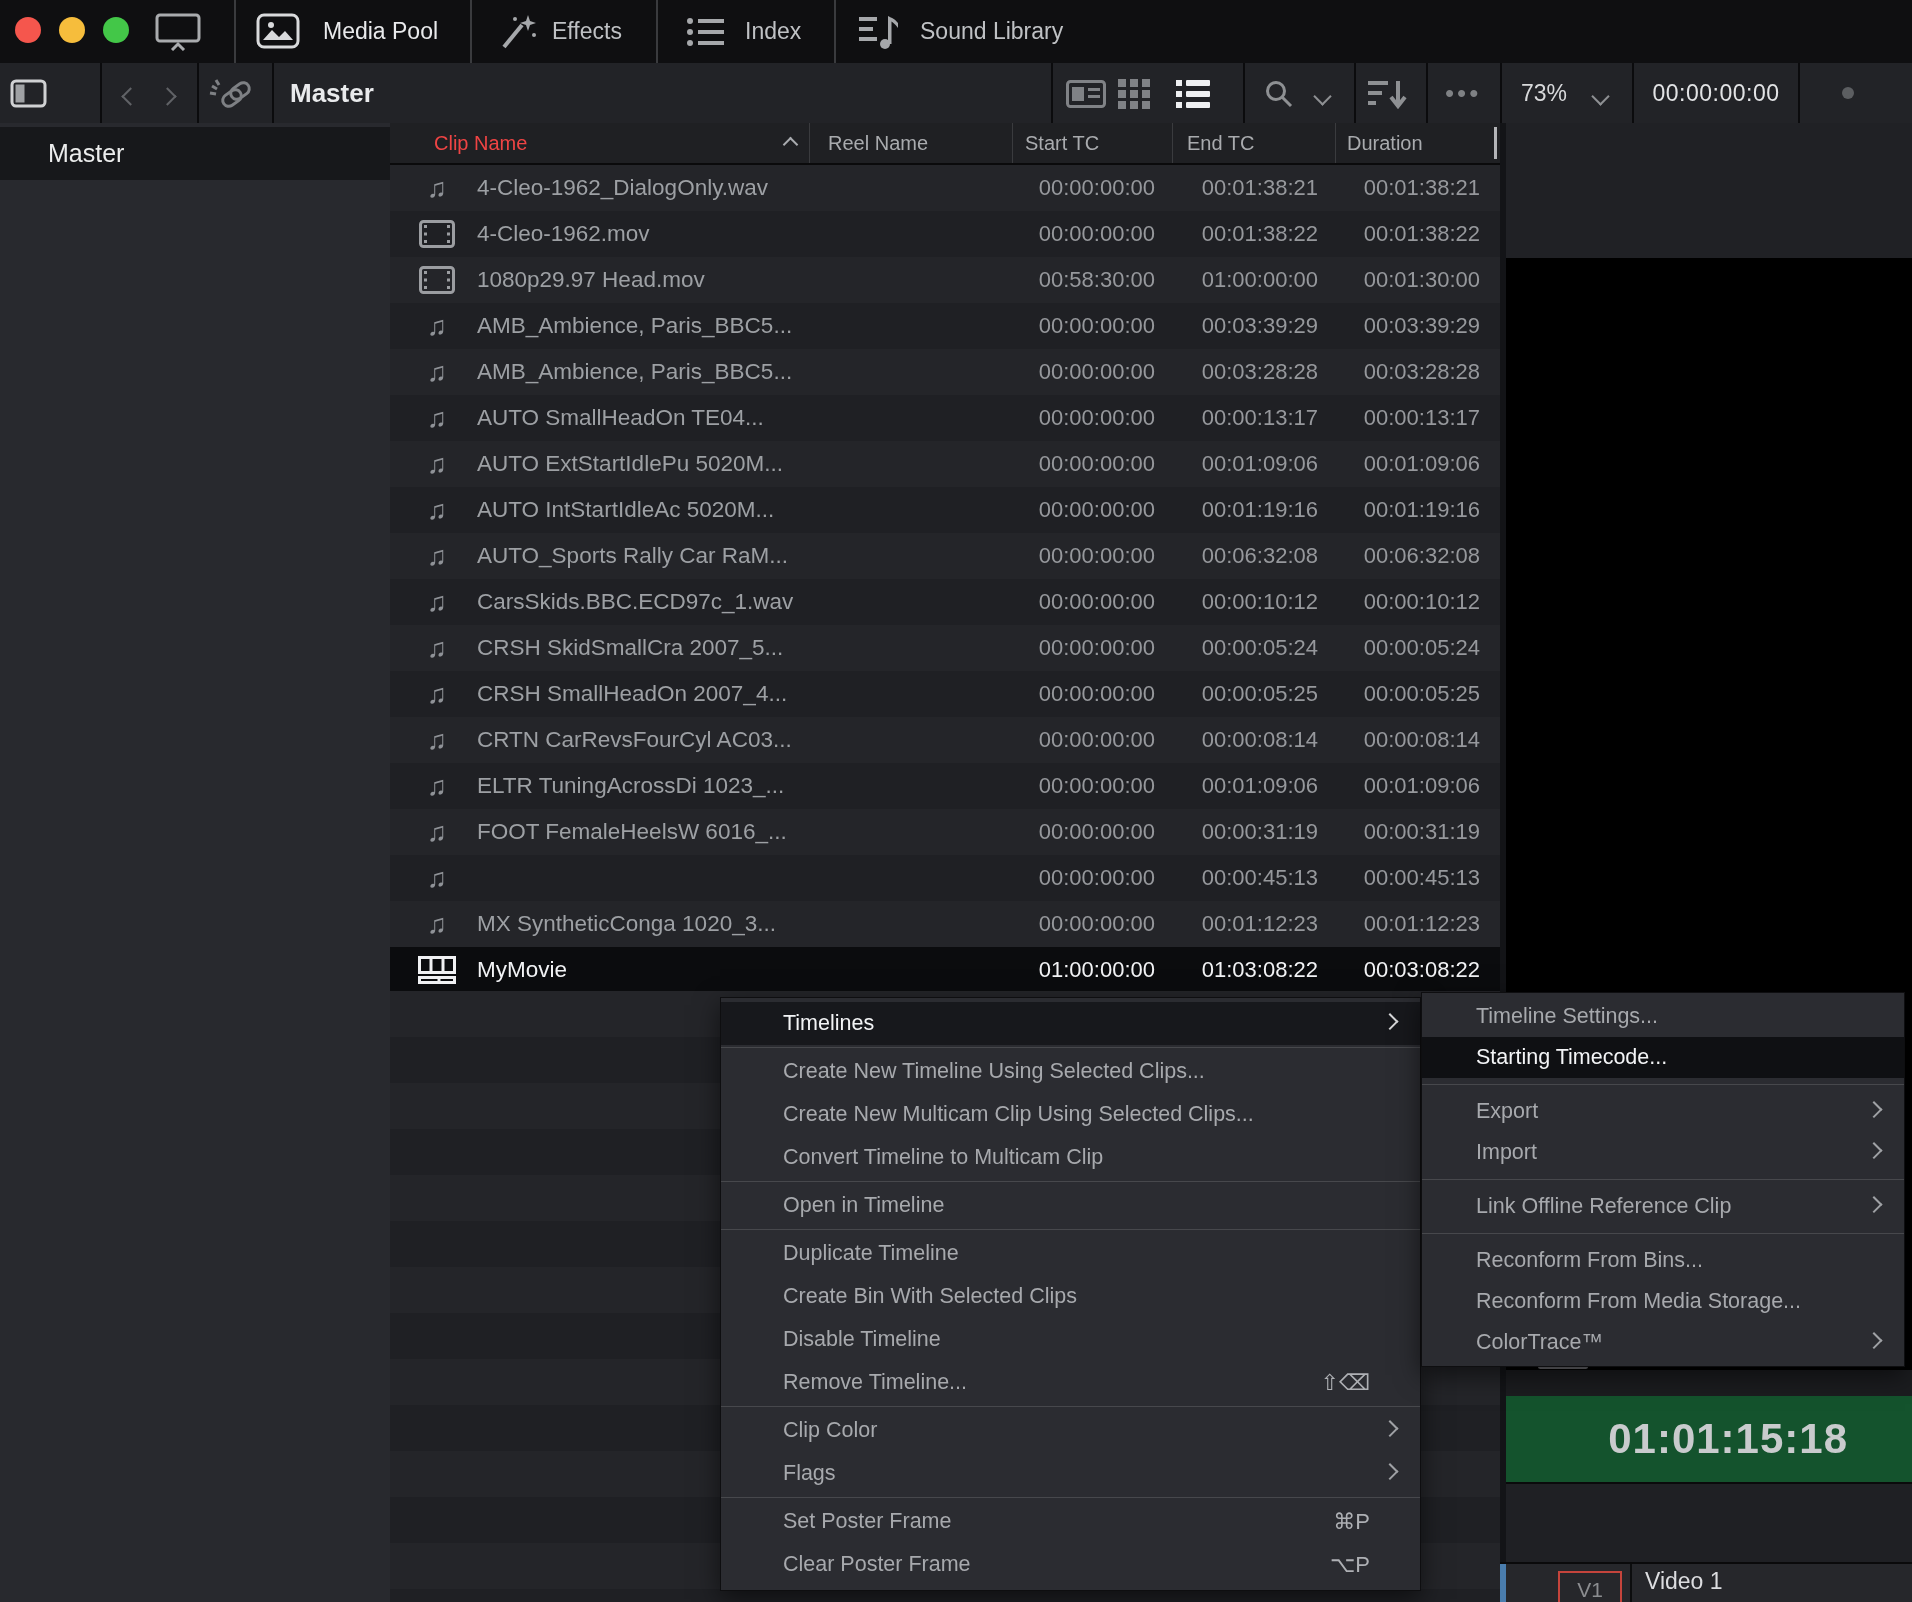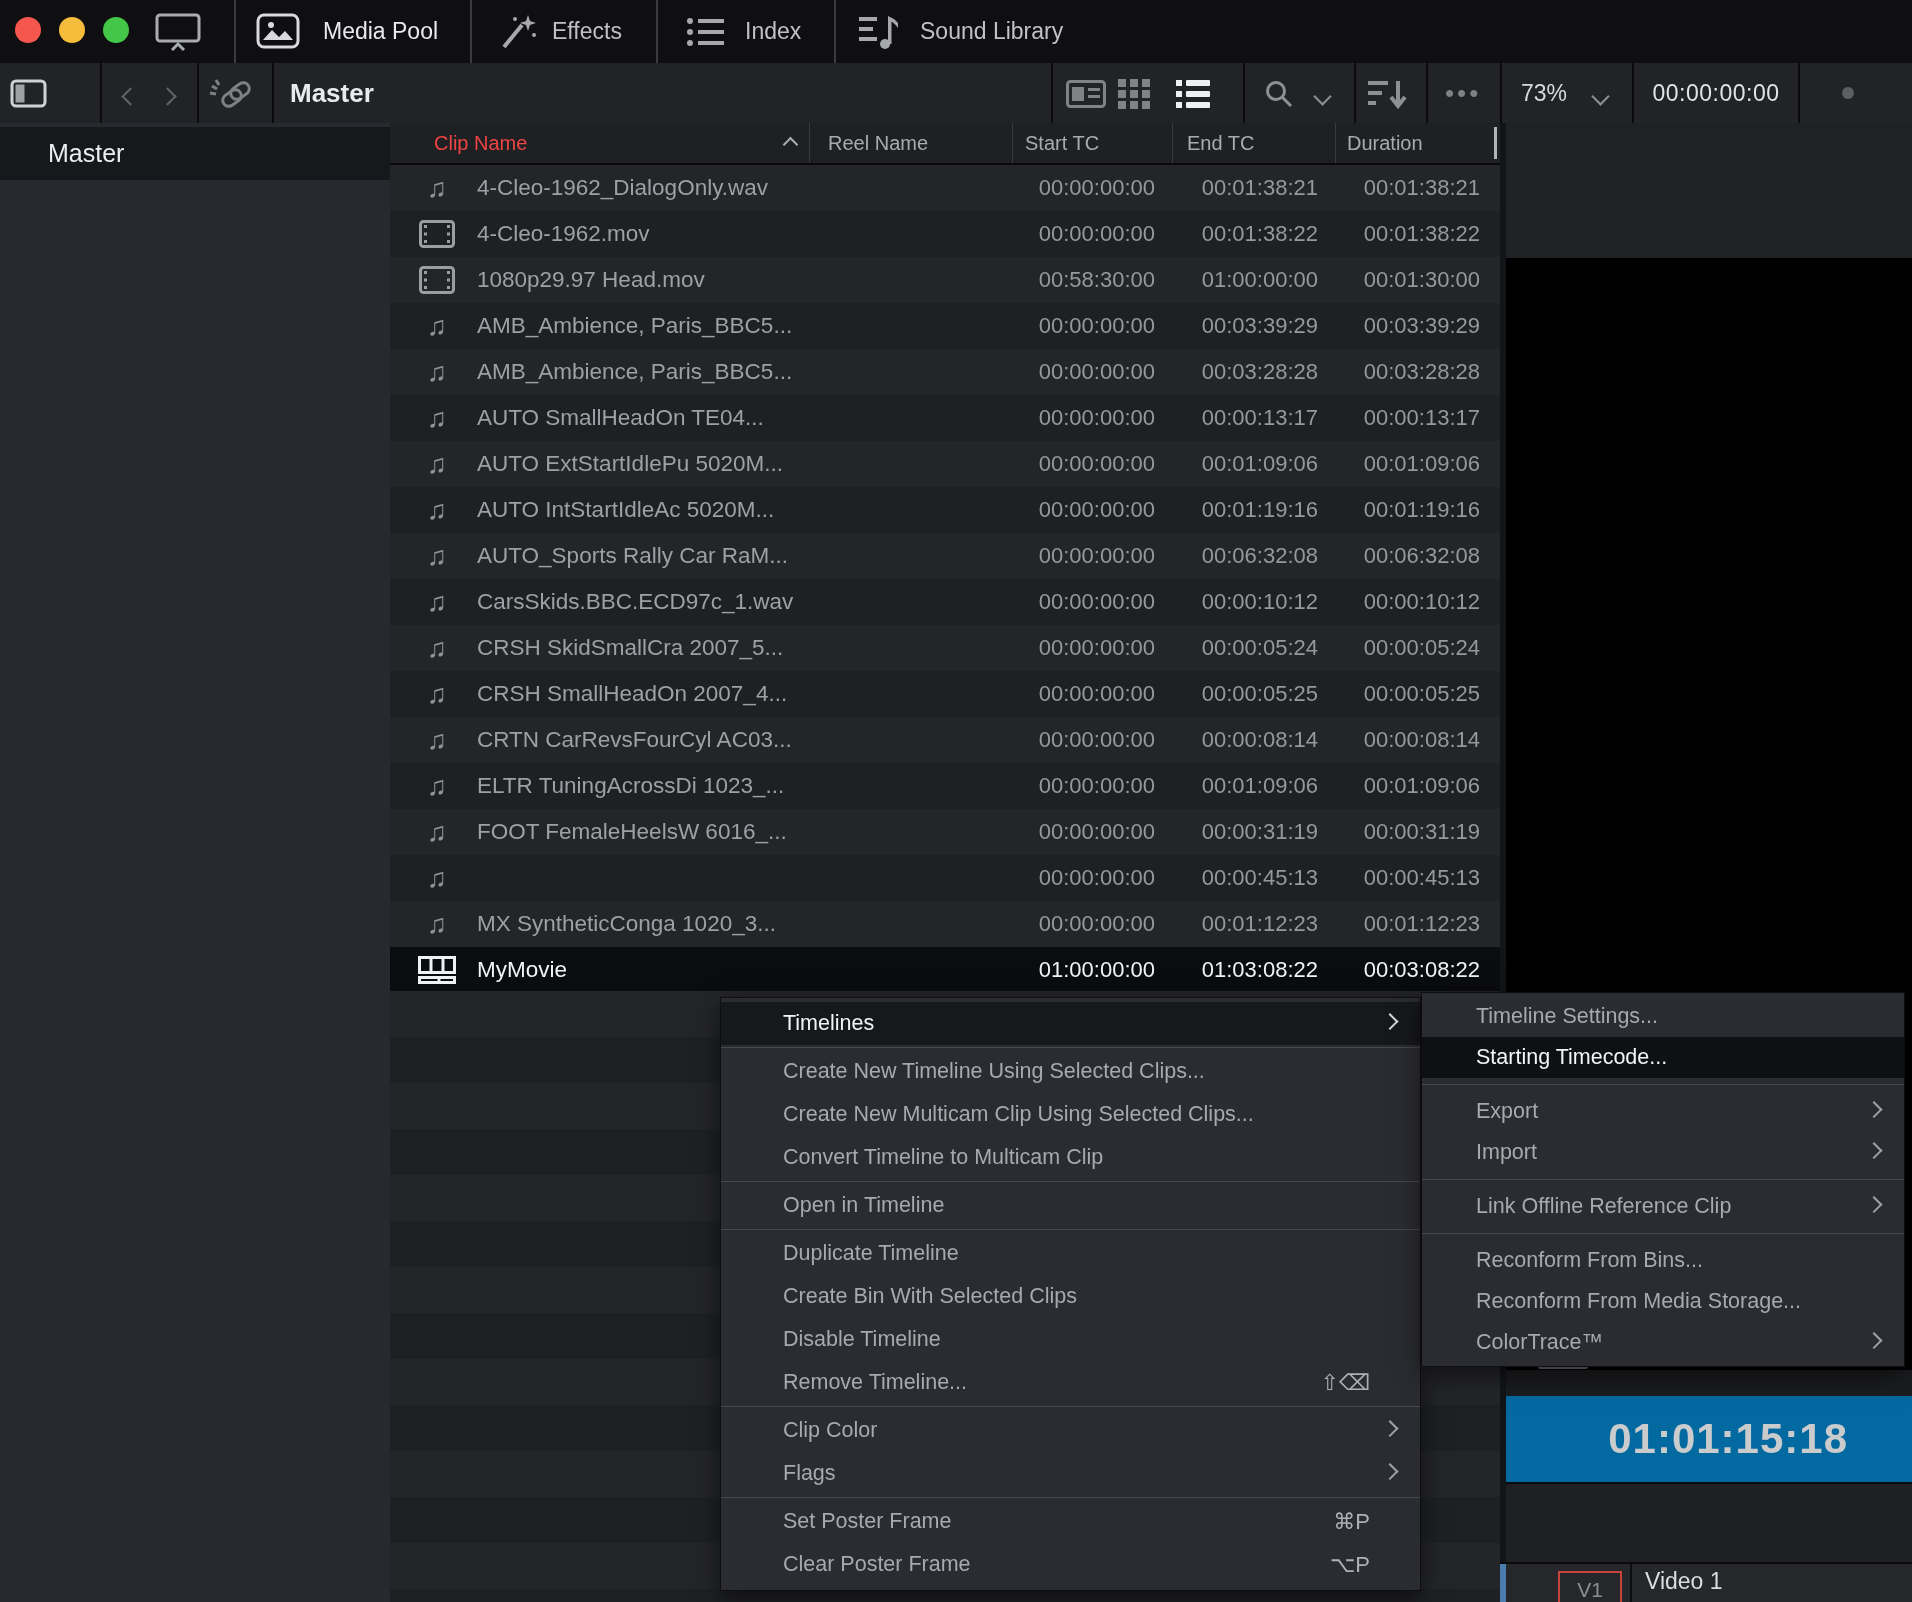--- a/index.html
+++ b/index.html
@@ -55,21 +55,21 @@
   .c-reel{left:430px;width:150px;} .c-start{left:622px;width:143px;} .c-end{left:782px;width:146px;} .c-dur{left:945px;width:145px;}
   .zebra{position:absolute;left:390px;top:991px;width:1110px;height:611px;
          background:repeating-linear-gradient(180deg,#242529 0 46px,#1f2024 46px 92px);}
   .gutter{position:absolute;left:1500px;top:123px;width:6px;height:1479px;background:#131417;}
   .scrollthumb{position:absolute;left:1494px;top:127px;width:3px;height:32px;background:#cfd0d2;opacity:.85;}
 
   
   .panel-upper{position:absolute;left:1506px;top:123px;width:406px;height:135px;background:#202125;}
   .viewer{position:absolute;left:1506px;top:258px;width:406px;height:1112px;background:#000;}
   .band1{position:absolute;left:1506px;top:1370px;width:406px;height:26px;background:#1b1c1f;border-bottom:2px solid #060607;}
-  .tc-panel{position:absolute;left:1506px;top:1396px;width:406px;height:86px;background:#0369a1;border-bottom:2px solid #0a0a0b;}
+  .tc-panel{position:absolute;left:1506px;top:1396px;width:406px;height:86px;background:#14532d;border-bottom:2px solid #0a0a0b;}
   .big-tc{position:absolute;right:64px;top:0;height:86px;line-height:86px;font-size:42px;font-weight:bold;color:#c9cbcd;letter-spacing:1px;}
   .panel-lower{position:absolute;left:1506px;top:1484px;width:406px;height:78px;background:#1f2024;}
   .track-band{position:absolute;left:1500px;top:1562px;width:412px;height:40px;background:#26272b;border-top:2px solid #0a0a0b;overflow:hidden;}
   .blue-strip{position:absolute;left:0;top:0;width:6px;height:40px;background:#4a7dad;}
   .tb-div{position:absolute;left:130px;top:0;width:2px;height:40px;background:#0c0d0e;}
   .v1-box{position:absolute;left:58px;top:7px;width:60px;height:40px;border:2.5px solid #c5443c;color:#8b8d90;font-size:21px;text-align:center;line-height:34px;}
   .video1{position:absolute;left:145px;top:4px;font-size:23px;color:#dcdde0;}
   .grip{position:absolute;left:1538px;top:1364px;width:50px;height:5px;border-radius:2.5px;background:#6c6d71;z-index:12;}
 
   

